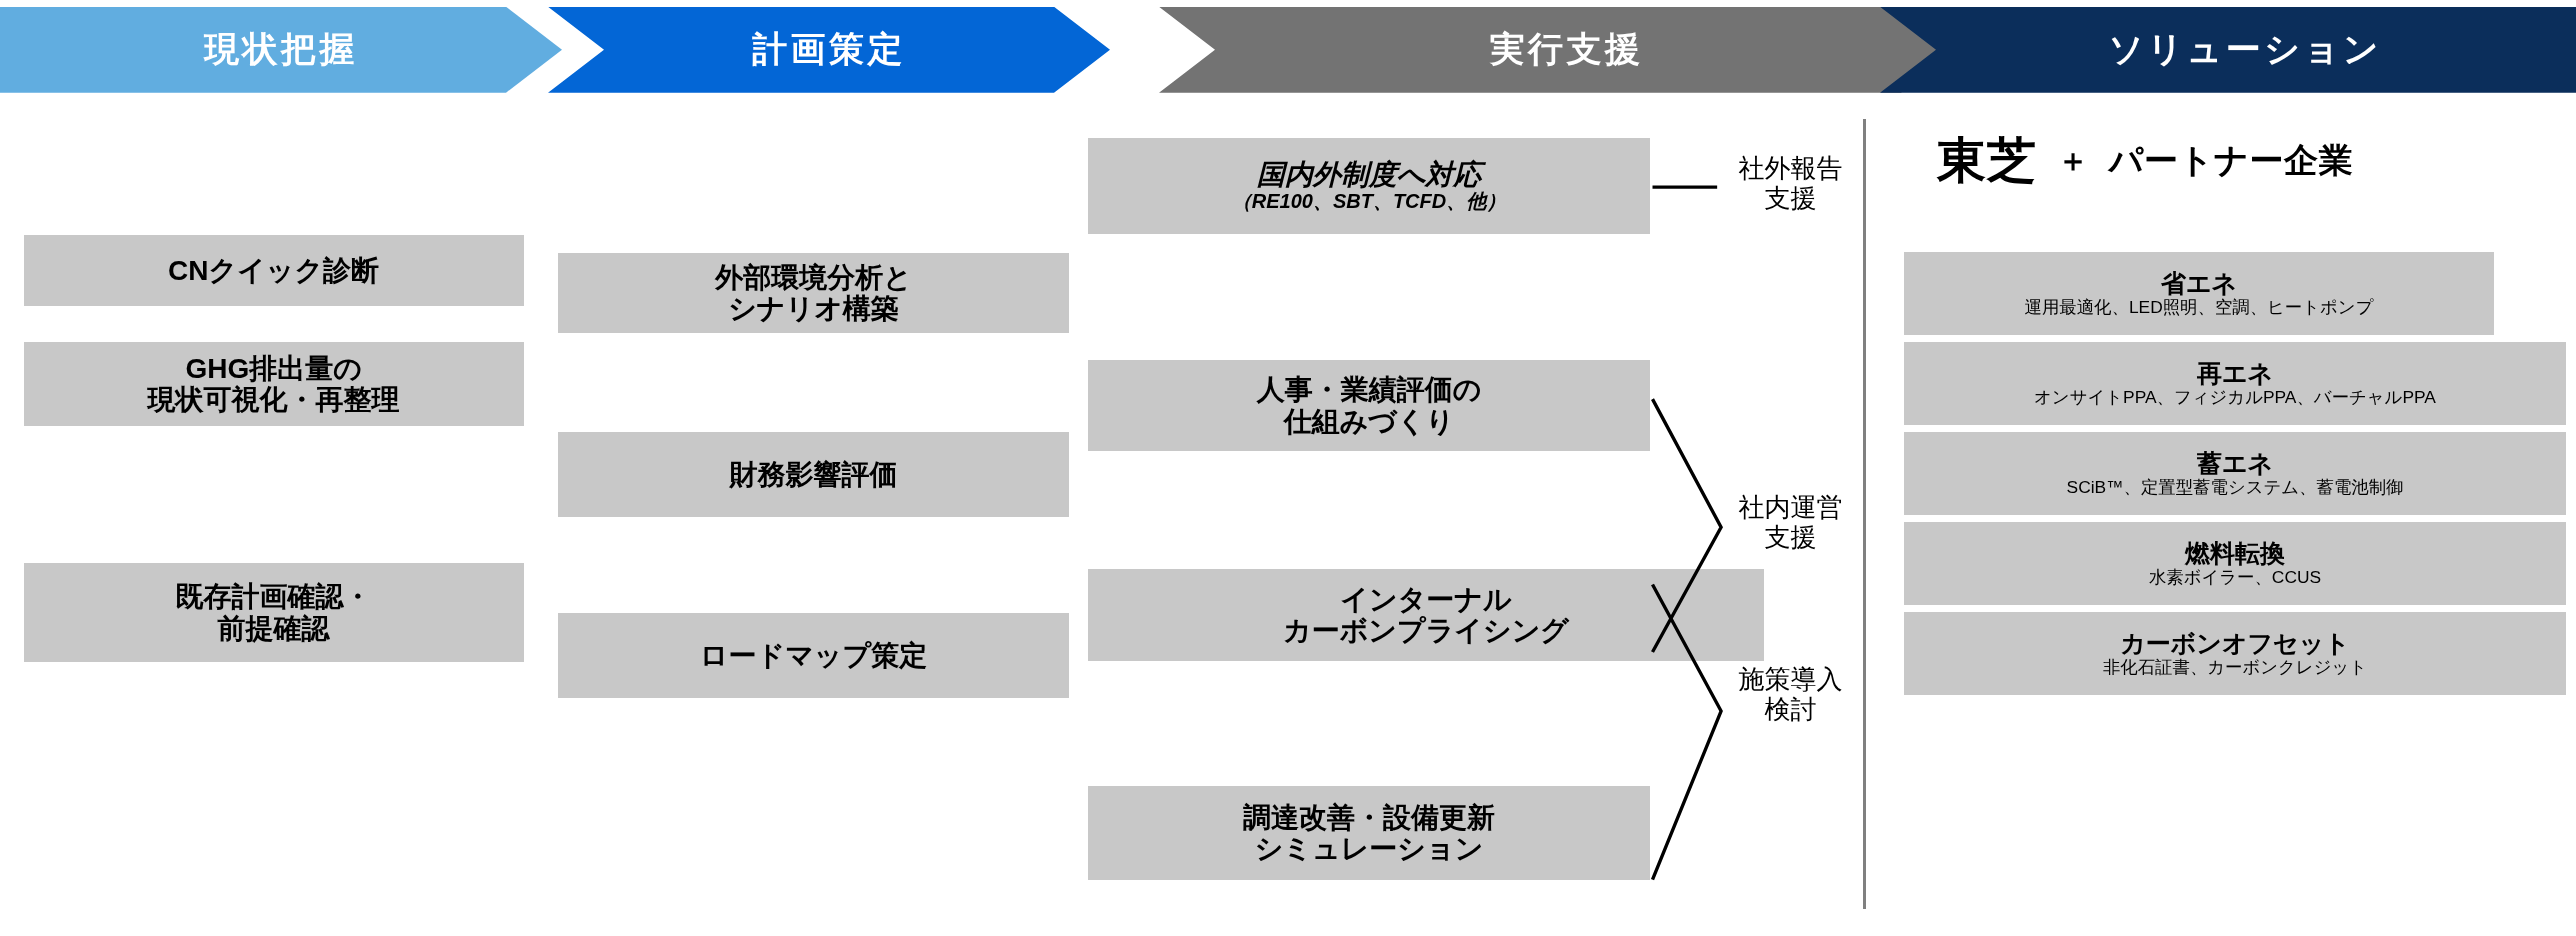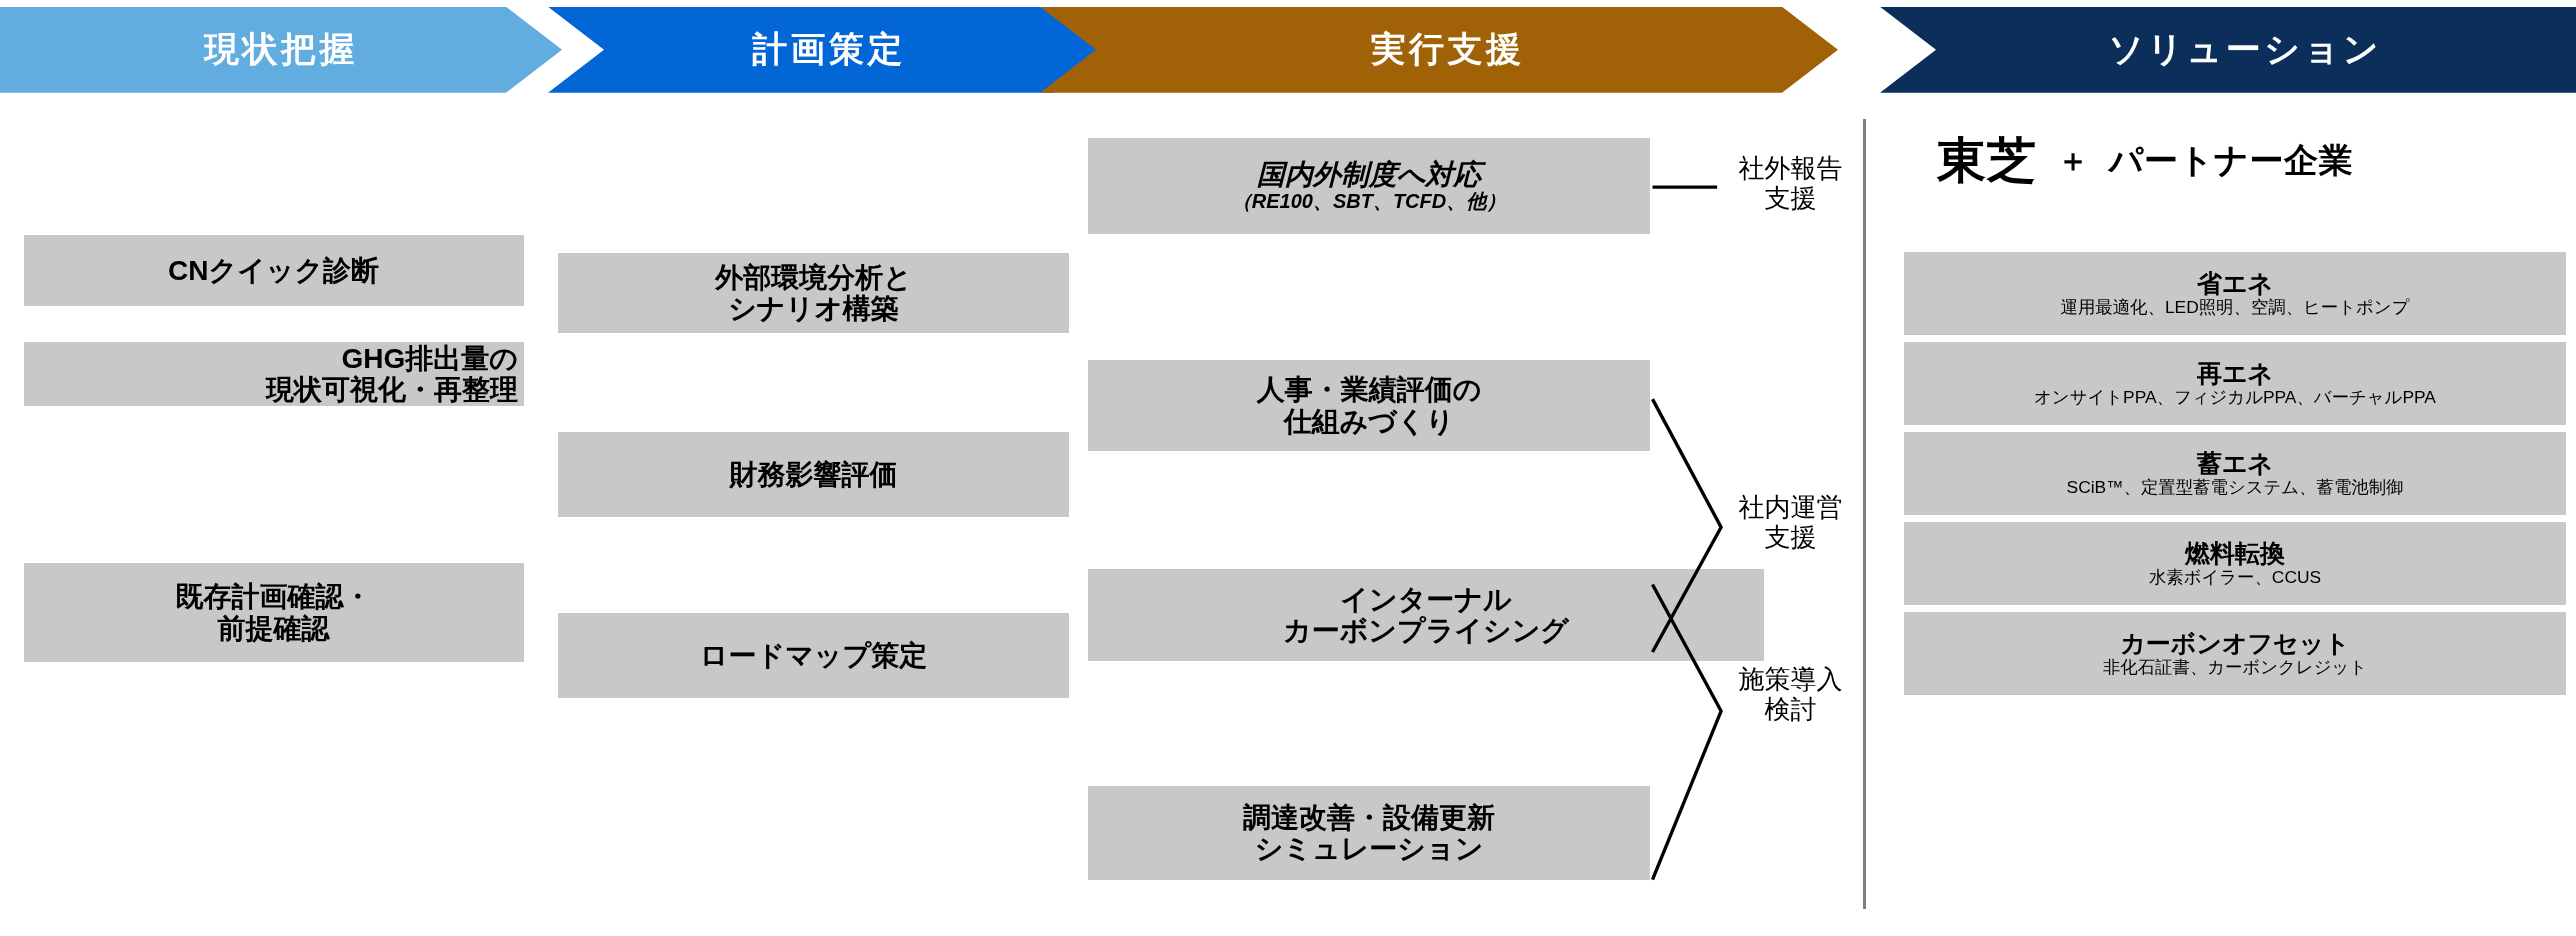--- a/index.html
+++ b/index.html
@@ -49,23 +49,23 @@
     background: #61ADE0;
     clip-path: polygon(0 0, 506px 0, 562px 50%, 506px 100%, 0 100%);
   }
   .chev-1 {
     left: 548px;
     width: 562px;
     background: #0366D6;
     clip-path: polygon(0 0, 506px 0, 562px 50%, 506px 100%, 0 100%, 56px 50%);
   }
   .chev-2 {
-    left: 1040px;
+    left: 1159px;
     width: 798px;
-    background: #a16207;
+    background: #737373;
     clip-path: polygon(0 0, 742px 0, 798px 50%, 742px 100%, 0 100%, 56px 50%);
   }
   .chev-3 {
     left: 1880px;
     width: 696px;
     background: #0B2E5B;
     clip-path: polygon(0 0, 696px 0, 696px 100%, 0 100%, 56px 50%);
   }
   .chev-2 .chev-label { padding-left: 17px; }
   .chev-3 .chev-label { padding-left: 34px; }
@@ -165,21 +165,21 @@
   </div>
   <div class="chevron chev-3">
     <span class="chev-label">ソリューション</span>
   </div>
 </div>
 
 <div class="gbox card-c12" style="left:23.6px; top:235px; width:500px; height:71px;">
   <div class="line">CNクイック診断</div>
 </div>
 
-<div class="gbox card-c12" style="left:23.6px; top:342px; width:500px; height:64px;align-items:flex-end;">
+<div class="gbox card-c12" style="left:23.6px; top:342px; width:500px; height:84px;">
   <div class="line">GHG排出量の</div>
   <div class="line">現状可視化・再整理</div>
 </div>
 
 <div class="gbox card-c12" style="left:23.6px; top:563px; width:500px; height:99px;">
   <div class="line">既存計画確認・</div>
   <div class="line">前提確認</div>
 </div>
 
 <div class="gbox card-c12" style="left:558px; top:253px; width:511px; height:80px;">
@@ -240,21 +240,21 @@
 </div>
 
 <div id="vdivider"></div>
 
 <div id="partner-heading">
   <span id="brand-toshiba">東芝</span>
   <span id="plus-sign">＋</span>
   <span id="partner-text">パートナー企業</span>
 </div>
 
-<div class="gbox" style="left:1904px; top:252px; width:662px; height:83px;">
+<div class="gbox" style="left:1904px; top:252px; width:590px; height:83px;">
   <div class="sol-title">省エネ</div>
   <div class="sol-desc">運用最適化、LED照明、空調、ヒートポンプ</div>
 </div>
 
 <div class="gbox" style="left:1904px; top:342px; width:662px; height:83px;">
   <div class="sol-title">再エネ</div>
   <div class="sol-desc">オンサイトPPA、フィジカルPPA、バーチャルPPA</div>
 </div>
 
 <div class="gbox" style="left:1904px; top:432px; width:662px; height:83px;">

